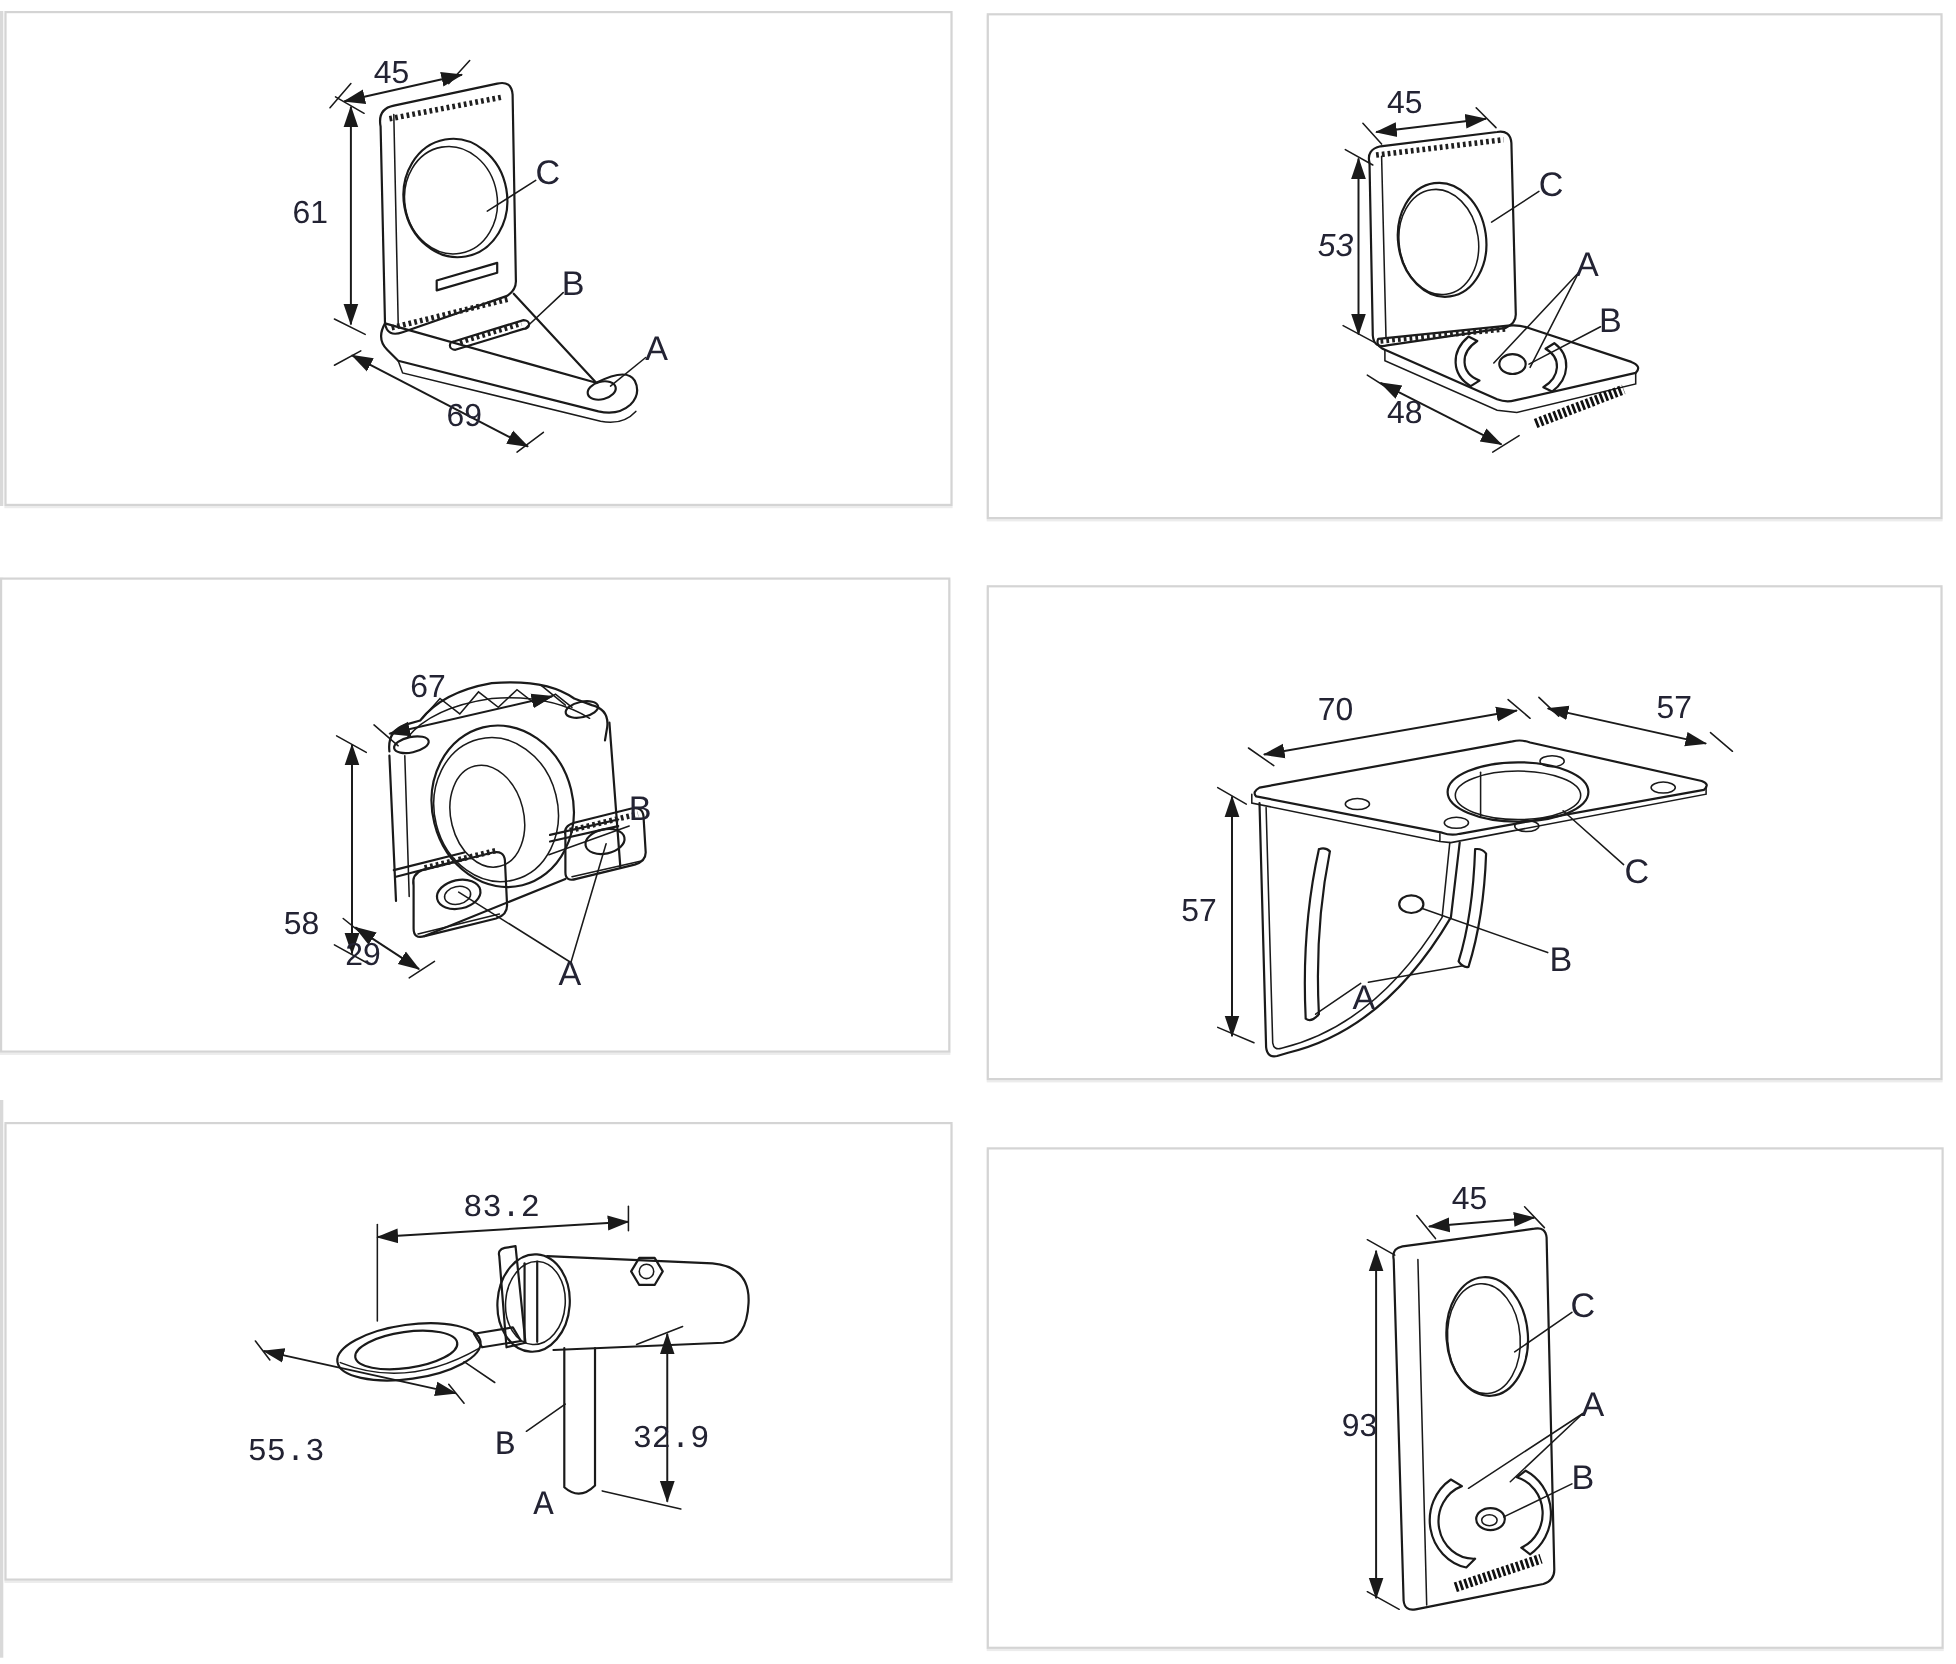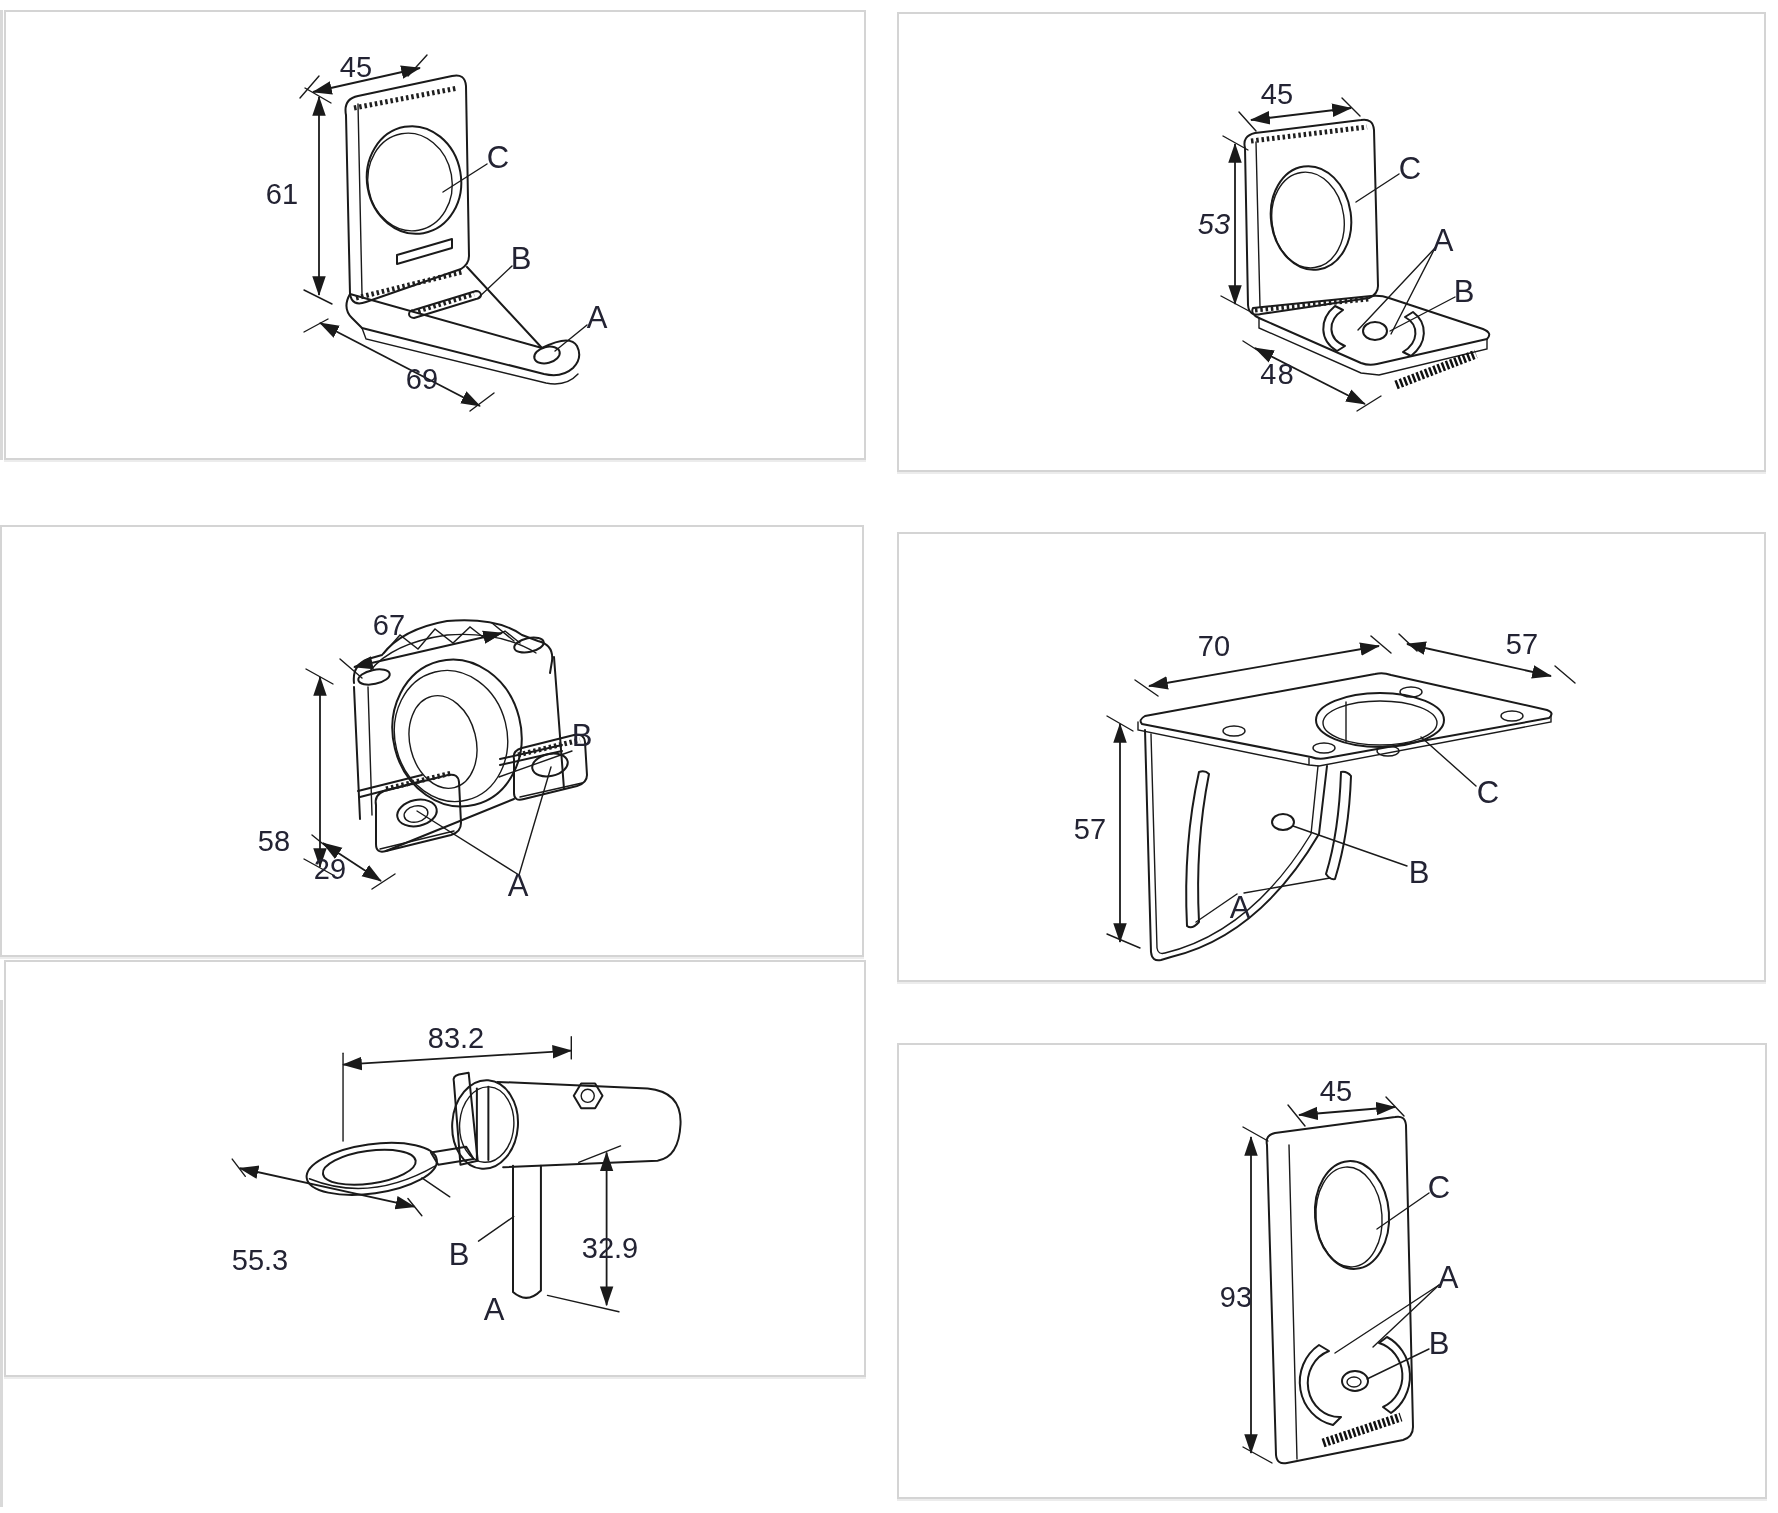--- a/index.html
+++ b/index.html
@@ -117,21 +117,21 @@
     <path class="ln" d="M506,303 A30,22 -10 0 1 504,338 L512,342 A38,30 -10 0 0 514,298 Z"></path>
     <path class="brand" d="M497,371 L577,340"></path>
 
     <line class="thin" x1="500" y1="160" x2="457" y2="188"></line>
     <line class="thin" x1="536" y1="234" x2="459" y2="316"></line>
     <line class="thin" x1="536" y1="234" x2="492" y2="320"></line>
     <line class="thin" x1="556" y1="283" x2="491" y2="317"></line>
   </svg>
   <span class="dim" style="left:378px;top:80px;">45</span>
   <span class="dim" style="left:315px;top:210px;font-style:italic;">53</span>
-  <span class="dim" style="left:378px;top:362px;font-family:Liberation Mono, monospace;">48</span>
+  <span class="dim" style="left:378px;top:362px;">48</span>
   <span class="callout" style="left:511px;top:154px;">C</span>
   <span class="callout" style="left:544px;top:226px;">A</span>
   <span class="callout" style="left:565px;top:277px;">B</span>
 </section>
 
 <section class="panel" style="left:0;top:525px;width:864px;height:432px;">
   <svg viewBox="0 0 860 408">
     <line class="dimln" x1="352" y1="130" x2="500" y2="96" marker-start="url(#arw)" marker-end="url(#arw)"></line>
     <line class="thin" x1="338" y1="122" x2="360" y2="141"></line>
     <line class="thin" x1="490" y1="86" x2="512" y2="104"></line>
@@ -213,21 +213,21 @@
     <line class="thin" x1="345" y1="359" x2="431" y2="344"></line>
   </svg>
   <span class="dim" style="left:315px;top:112px;">70</span>
   <span class="dim" style="left:623px;top:110px;">57</span>
   <span class="dim" style="left:191px;top:295px;">57</span>
   <span class="callout" style="left:589px;top:258px;">C</span>
   <span class="callout" style="left:520px;top:338px;">B</span>
   <span class="callout" style="left:341px;top:373px;">A</span>
 </section>
 
-<section class="panel" style="left:4px;top:960px;width:862px;height:417px;">
+<section class="panel" style="left:4px;top:1020px;width:862px;height:417px;font-family:Liberation Mono, monospace;">
   <svg viewBox="0 0 858 503">
     <line class="dimln" x1="317" y1="125" x2="595" y2="108" marker-start="url(#arw)" marker-end="url(#arw)"></line>
     <line class="thin" x1="317" y1="111" x2="317" y2="218"></line>
     <line class="thin" x1="595" y1="91" x2="595" y2="118"></line>
     <line class="dimln" x1="191" y1="251" x2="404" y2="298" marker-start="url(#arw)" marker-end="url(#arw)"></line>
     <line class="thin" x1="182" y1="240" x2="198" y2="261"></line>
     <line class="thin" x1="396" y1="288" x2="413" y2="309"></line>
     <line class="dimln" x1="638" y1="232" x2="638" y2="418" marker-start="url(#arw)" marker-end="url(#arw)"></line>
     <line class="thin" x1="604" y1="244" x2="655" y2="224"></line>
     <line class="thin" x1="566" y1="406" x2="653" y2="426"></line>

